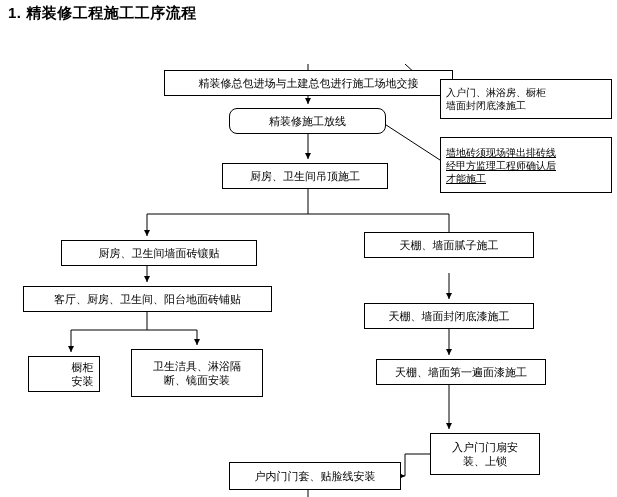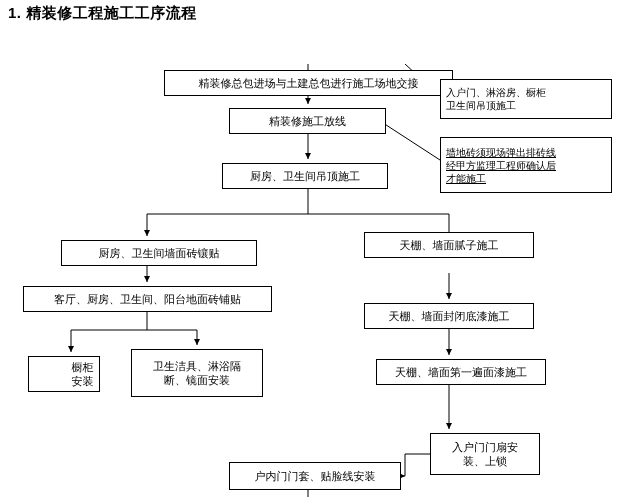--- a/index.html
+++ b/index.html
@@ -112,21 +112,21 @@
 
       <line x1="308" y1="490" x2="308" y2="497"></line>
 
       <line x1="405" y1="64" x2="440" y2="96"></line>
       <line x1="380" y1="121" x2="440" y2="160"></line>
     </g>
   </svg>
 
   <div class="node" style="left:164px; top:38px; width:289px; height:26px;margin-top:32px;">精装修总包进场与土建总包进行施工场地交接</div>
 
-  <div class="node" style="left:229px; top:108px; width:157px; height:26px;">精装修施工放线</div>
+  <div class="node" style="left:229px; top:108px; width:157px; height:26px;border-radius:8px;">精装修施工放线</div>
 
   <div class="node" style="left:222px; top:163px; width:166px; height:26px;">厨房、卫生间吊顶施工</div>
 
   <div class="node" style="left:61px; top:240px; width:196px; height:26px;">厨房、卫生间墙面砖镶贴</div>
 
   <div class="node" style="left:23px; top:286px; width:249px; height:26px;">客厅、厨房、卫生间、阳台地面砖铺贴</div>
 
   <div class="node" style="left:28px; top:356px; width:72px; height:36px;padding-left:40px;">橱柜安装</div>
 
   <div class="node" style="left:131px; top:349px; width:132px; height:48px;">卫生洁具、淋浴隔
@@ -137,19 +137,19 @@
   <div class="node" style="left:364px; top:303px; width:170px; height:26px;">天棚、墙面封闭底漆施工</div>
 
   <div class="node" style="left:364px; top:359px; width:170px; height:26px;margin-left:12px;">天棚、墙面第一遍面漆施工</div>
 
   <div class="node" style="left:430px; top:433px; width:110px; height:42px;">入户门门扇安
 装、上锁</div>
 
   <div class="node" style="left:229px; top:462px; width:172px; height:28px;">户内门门套、贴脸线安装</div>
 
   <div class="note" style="left:440px; top:79px; width:172px; height:40px;">入户门、淋浴房、橱柜
-卫生间吊顶施工</div>
+墙面封闭底漆施工</div>
 
   <div class="note" style="left:440px; top:137px; width:172px; height:56px;text-decoration:underline;">墙地砖须现场弹出排砖线
 经甲方监理工程师确认后
 才能施工</div>
 
 </div>
 
 </body></html>

